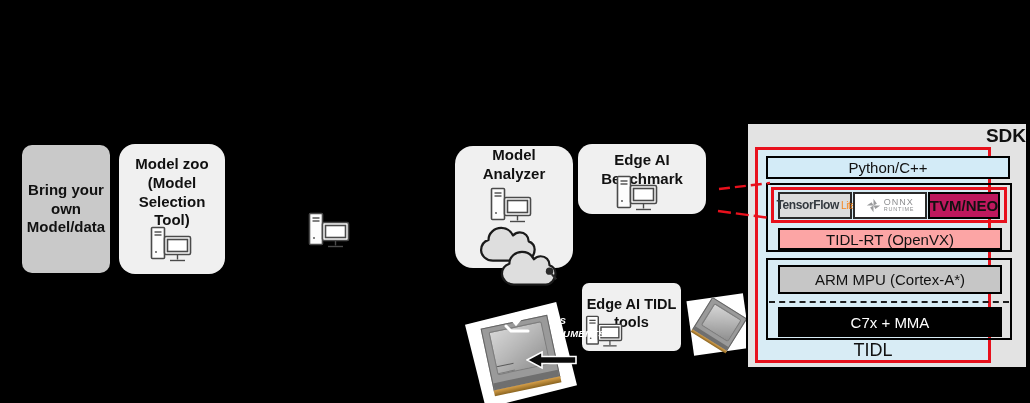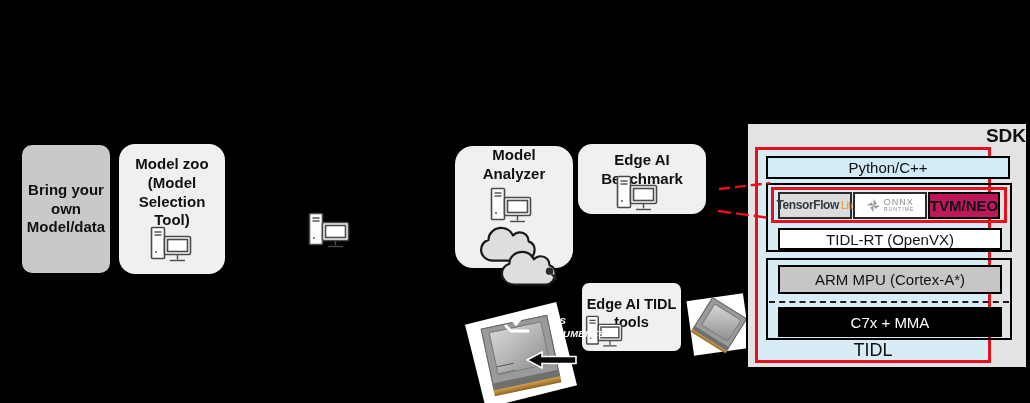--- a/index.html
+++ b/index.html
@@ -40,21 +40,21 @@
           display:flex;align-items:center;justify-content:space-between;padding:0 4px;}
   .rt-box{height:27px;box-sizing:border-box;display:flex;align-items:center;justify-content:center;gap:2px;}
   #rt-tf{width:74px;background:#dcdcdc;border:2px solid #2a2a2a;}
   #rt-onnx{width:74px;background:#fff;border:2px solid #2a2a2a;flex-direction:row;gap:3px;}
   #rt-tvm{width:72px;background:#be185d;border:2px solid #000;font-weight:bold;font-size:15px;}
   .tf-brand{font-size:12px;font-weight:bold;letter-spacing:-0.4px;color:#33393f;}
   .tf-lite{font-size:10px;font-weight:normal;letter-spacing:-0.4px;color:#f6861f;}
   .onnx-txt{display:flex;flex-direction:column;align-items:flex-start;line-height:1;}
   .onnx-l1{font-size:9px;font-weight:normal;color:#8d8e90;letter-spacing:1px;}
   .onnx-l2{font-size:5.5px;color:#8d8e90;letter-spacing:0.8px;}
-  #row-tidlrt{left:19px;top:76px;width:224px;height:22px;background:#ffffff;border:2px solid #000;}
+  #row-tidlrt{left:19px;top:76px;width:224px;height:22px;background:#fca5a5;border:2px solid #000;}
   #cont2{position:absolute;left:8px;top:108px;width:246px;height:82px;border:2px solid #000;box-sizing:border-box;}
   #row-arm{left:10px;top:5px;width:224px;height:29px;background:#c6c6c6;border:2px solid #000;}
   #dash{position:absolute;left:1px;top:41px;width:240px;border-top:2px dashed #1d1d1d;}
   #row-c7x{left:10px;top:47px;width:224px;height:30px;background:#000;color:#fff;}
   #tidl-label{position:absolute;left:0;right:0;top:190px;text-align:center;font-size:18px;}
 
   
   .chipwrap{position:absolute;background:#fff;z-index:3;}
   #chipwrap-big{left:474px;top:312px;width:94px;height:86px;transform:rotate(-14deg);}
   #chipwrap-small{left:690px;top:297px;width:57px;height:55px;transform:rotate(-8deg);}

